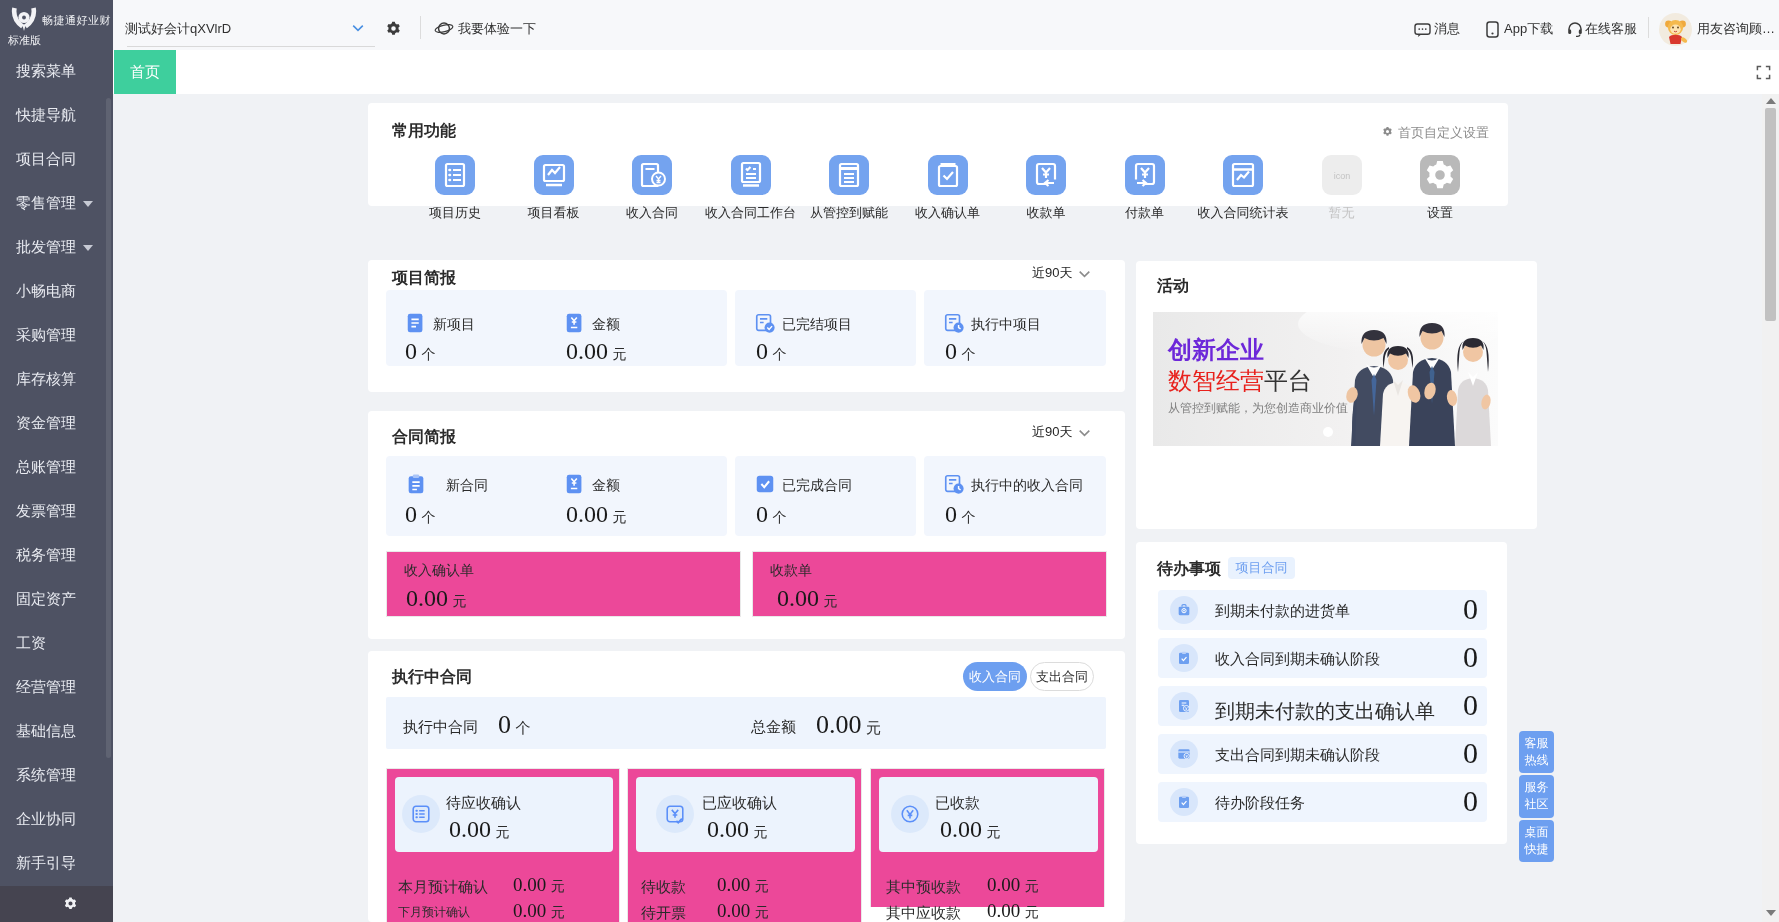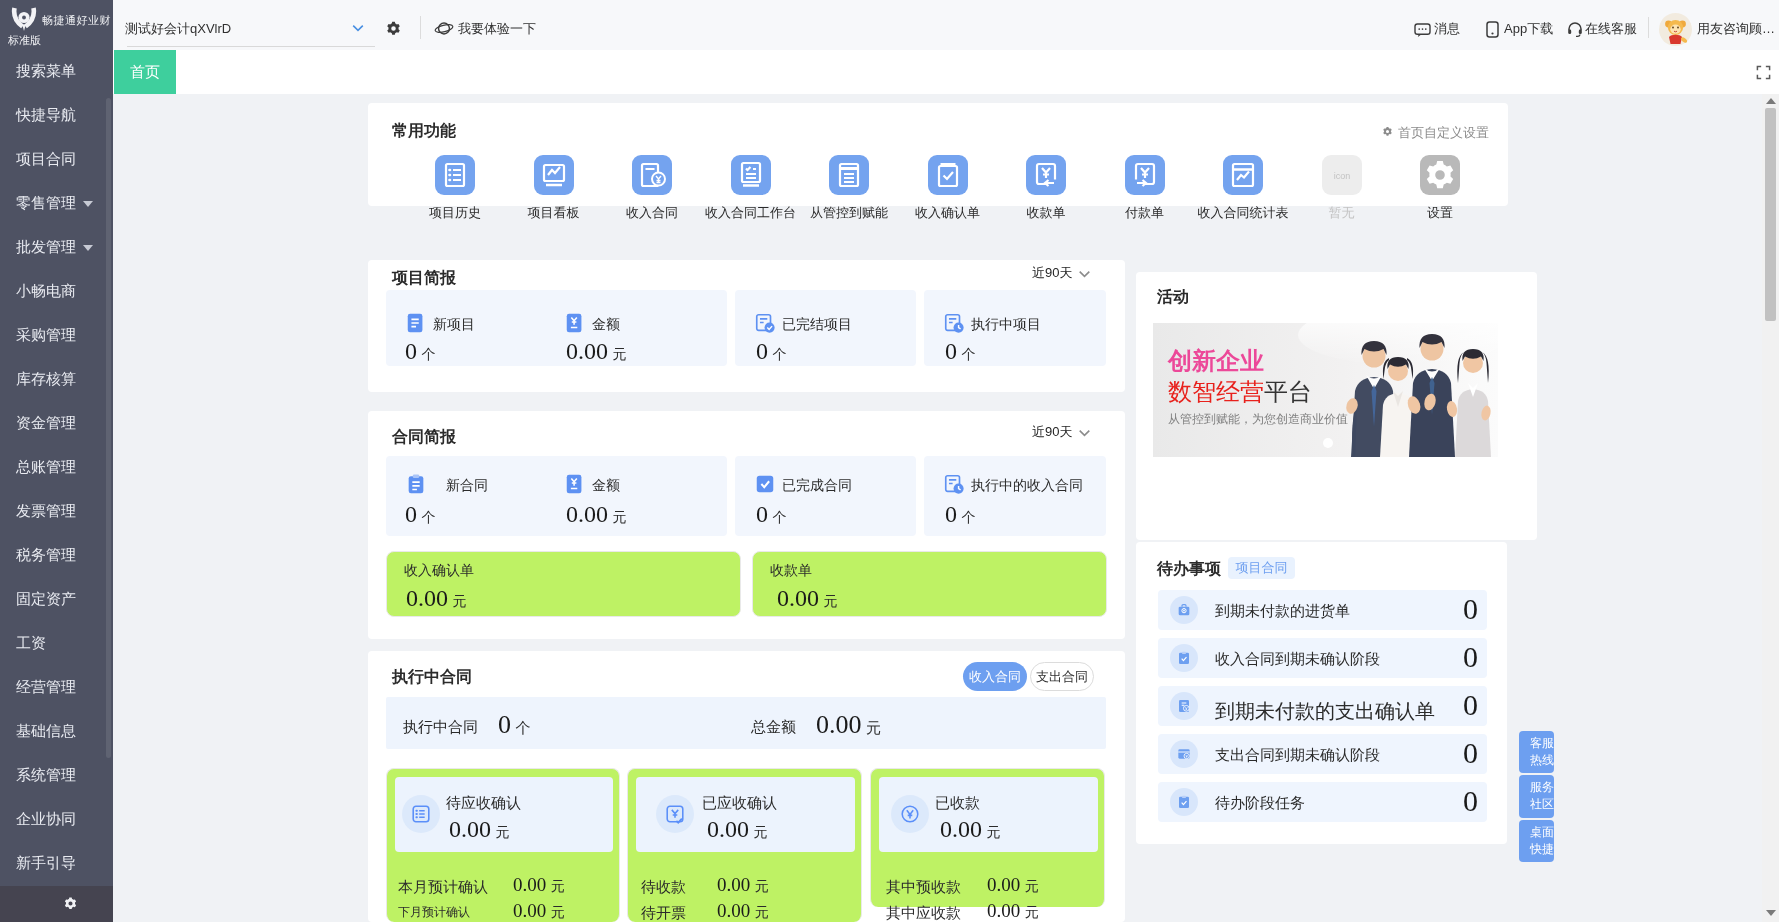--- a/index.html
+++ b/index.html
@@ -4,21 +4,21 @@
 <title>好业财</title>
 <style>
 *{margin:0;padding:0;box-sizing:border-box}
 html,body{width:1779px;height:922px;overflow:hidden}
 body{font-family:"Liberation Sans",sans-serif;position:relative;background:#f0f2f5;color:#262626}
 .abs{position:absolute}
 .num{font-family:"Liberation Serif",serif;color:#1a1a1a}
 .card{position:absolute;background:#fff;border-radius:4px}
 .ct{font-size:16px;font-weight:700;color:#2b2b2b}
 .lb{position:absolute;background:#f2f6fd;border-radius:4px}
-.wb{position:absolute;background:#bef264;border:1px solid #e9e9e9;border-radius:8px}
+.wb{position:absolute;background:#ec4899;border:1px solid #e9e9e9;border-radius:0}
 .mlabel{font-size:14px;color:#2b2b2b}
 .unit{font-size:14px;color:#2b2b2b}
 .g90{font-size:13px;color:#262626}
 
 #sidebar{position:absolute;left:0;top:0;width:113px;height:922px;background:#4e5263}
 #sidebar .item{position:absolute;left:16px;font-size:15px;color:#e9ebf1;white-space:nowrap}
 #sbbottom{position:absolute;left:0;top:886px;width:113px;height:36px;background:#454450}
 .tri{display:inline-block;width:0;height:0;border-left:5px solid transparent;border-right:5px solid transparent;border-top:6px solid #c7cad4;vertical-align:middle}
 
 #topbar{position:absolute;left:113px;top:0;width:1666px;height:50px;background:#f7f8fa}
@@ -29,21 +29,21 @@
 #vtrack{position:absolute;left:1762px;top:94px;width:17px;height:828px;background:#f1f1f1}
 #vthumb{position:absolute;left:1765px;top:108px;width:11px;height:213px;background:#c1c1c1;border-radius:2px}
 .sarr{position:absolute;left:1766px;width:0;height:0;border-left:5px solid transparent;border-right:5px solid transparent}
 
 .pillb{position:absolute;background:#6d9ff0;color:#fff;font-size:13px;border-radius:15px;text-align:center;line-height:29px;width:64px;height:29px}
 .pillw{position:absolute;background:#fff;color:#303030;border:1px solid #dcdcdc;font-size:13px;border-radius:15px;text-align:center;line-height:27px;width:64px;height:29px}
 
 .trow{position:absolute;left:1158px;width:329px;height:40px;background:#eff5fe;border-radius:4px}
 .tcirc{position:absolute;width:28px;height:28px;border-radius:50%;background:#d8e6fb}
 .bcirc{position:absolute;width:38px;height:38px;border-radius:50%;background:#dce9fb}
-.fbtn{position:absolute;left:1519px;width:35px;height:42px;background:#6d9ff0;border-radius:4px;color:#fff;font-size:12px;text-align:right;line-height:17px;padding-top:4px}
+.fbtn{position:absolute;left:1519px;width:35px;height:42px;background:#6d9ff0;border-radius:4px;color:#fff;font-size:12px;text-align:center;line-height:17px;padding-top:4px}
 .ibox{width:40px;height:40px;border-radius:9px;background:#74a3ef;display:block;margin:0 auto}
 .ilabel{font-size:13px;color:#2b2b2b;text-align:center;margin-top:9px;white-space:nowrap}
 .icell{position:absolute;top:155px;text-align:center}
 </style>
 </head>
 <body>
 
 <svg width="0" height="0" style="position:absolute">
 <defs>
 <symbol id="doc-lines" viewBox="0 0 40 40">
@@ -488,21 +488,21 @@
       </svg>
     </div>
   <div class="abs" style="left:64px;top:25px;font-size:15px;color:#2b2b2b">已收款</div>
   <div class="abs" style="left:69px;top:47px"><span class="num" style="font-size:24px">0.00</span> <span class="unit">元</span></div>
   <div class="abs" style="left:15px;top:109px;font-size:15px;color:#2b2b2b">其中预收款</div>
   <div class="abs" style="left:116px;top:105px"><span class="num" style="font-size:19px">0.00</span> <span class="unit">元</span></div>
   <div class="abs" style="left:15px;top:135px;font-size:15px;color:#2b2b2b">其中应收款</div>
   <div class="abs" style="left:116px;top:131px"><span class="num" style="font-size:19px">0.00</span> <span class="unit">元</span></div>
 </div>
 
-<div class="card" style="left:1136px;top:272px;width:401px;height:268px">
+<div class="card" style="left:1136px;top:261px;width:401px;height:268px">
   <div class="ct abs" style="left:21px;top:15px">活动</div>
   <div class="abs" style="left:17px;top:51px;width:345px;height:134px;overflow:hidden">
     <svg width="345" height="134" viewBox="0 0 345 134">
       <defs>
         <linearGradient id="bg1" x1="0" y1="0" x2="1" y2="0">
             <stop offset="0" stop-color="#e9e9e9"></stop>
             <stop offset=".55" stop-color="#f2f1f1"></stop>
             <stop offset="1" stop-color="#fbfbfb"></stop>
           </linearGradient>
         <linearGradient id="bg2" x1="0" y1="0" x2="0" y2="1">
@@ -545,21 +545,21 @@
         <path d="M329 29q4 3 4.5 11l1.5 20q3-26-6-31z" fill="#2b2a33"></path>
 
         <ellipse cx="261" cy="82" rx="6" ry="9" fill="#f0c6a3" transform="rotate(-18 261 82)"></ellipse>
         <ellipse cx="277" cy="79" rx="5.5" ry="8.5" fill="#eec5a2" transform="rotate(14 277 79)"></ellipse>
         <ellipse cx="299" cy="86" rx="5" ry="8" fill="#f0c6a3" transform="rotate(-10 299 86)"></ellipse>
         <ellipse cx="333" cy="90" rx="4.5" ry="7.5" fill="#f0c6a3" transform="rotate(12 333 90)"></ellipse>
       </g>
       <circle cx="175" cy="120" r="5" fill="#fff"></circle>
     </svg>
   </div>
-  <div class="abs" style="left:32px;top:73px;font-size:24px;font-weight:700;color:#ec4899;letter-spacing:0px">创新企业</div>
+  <div class="abs" style="left:32px;top:73px;font-size:24px;font-weight:700;color:#6d28d9;letter-spacing:0px">创新企业</div>
   <div class="abs" style="left:32px;top:104px;font-size:24px;font-weight:400;color:#e8211c">数智经营<span style="color:#333">平台</span></div>
   <div class="abs" style="left:32px;top:139px;font-size:12px;color:#7f7f7f">从管控到赋能，为您创造商业价值</div>
 </div>
 
 <div class="card" style="left:1136px;top:542px;width:371px;height:302px">
   <div class="ct abs" style="left:21px;top:17px">待办事项</div>
   <div class="abs" style="left:92px;top:15px;width:67px;height:22px;background:#e9f2fe;border-radius:4px;color:#6d9ff0;font-size:13px;text-align:center;line-height:22px">项目合同</div>
 </div>
 <div class="trow" style="top:590px">
     <div class="tcirc" style="left:12px;top:6px">

